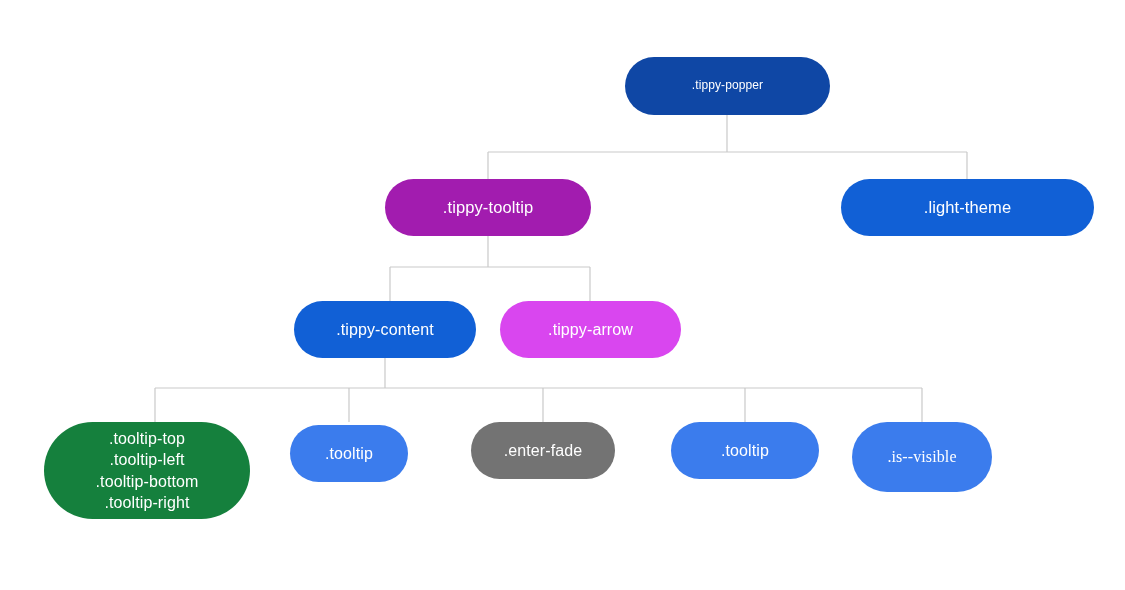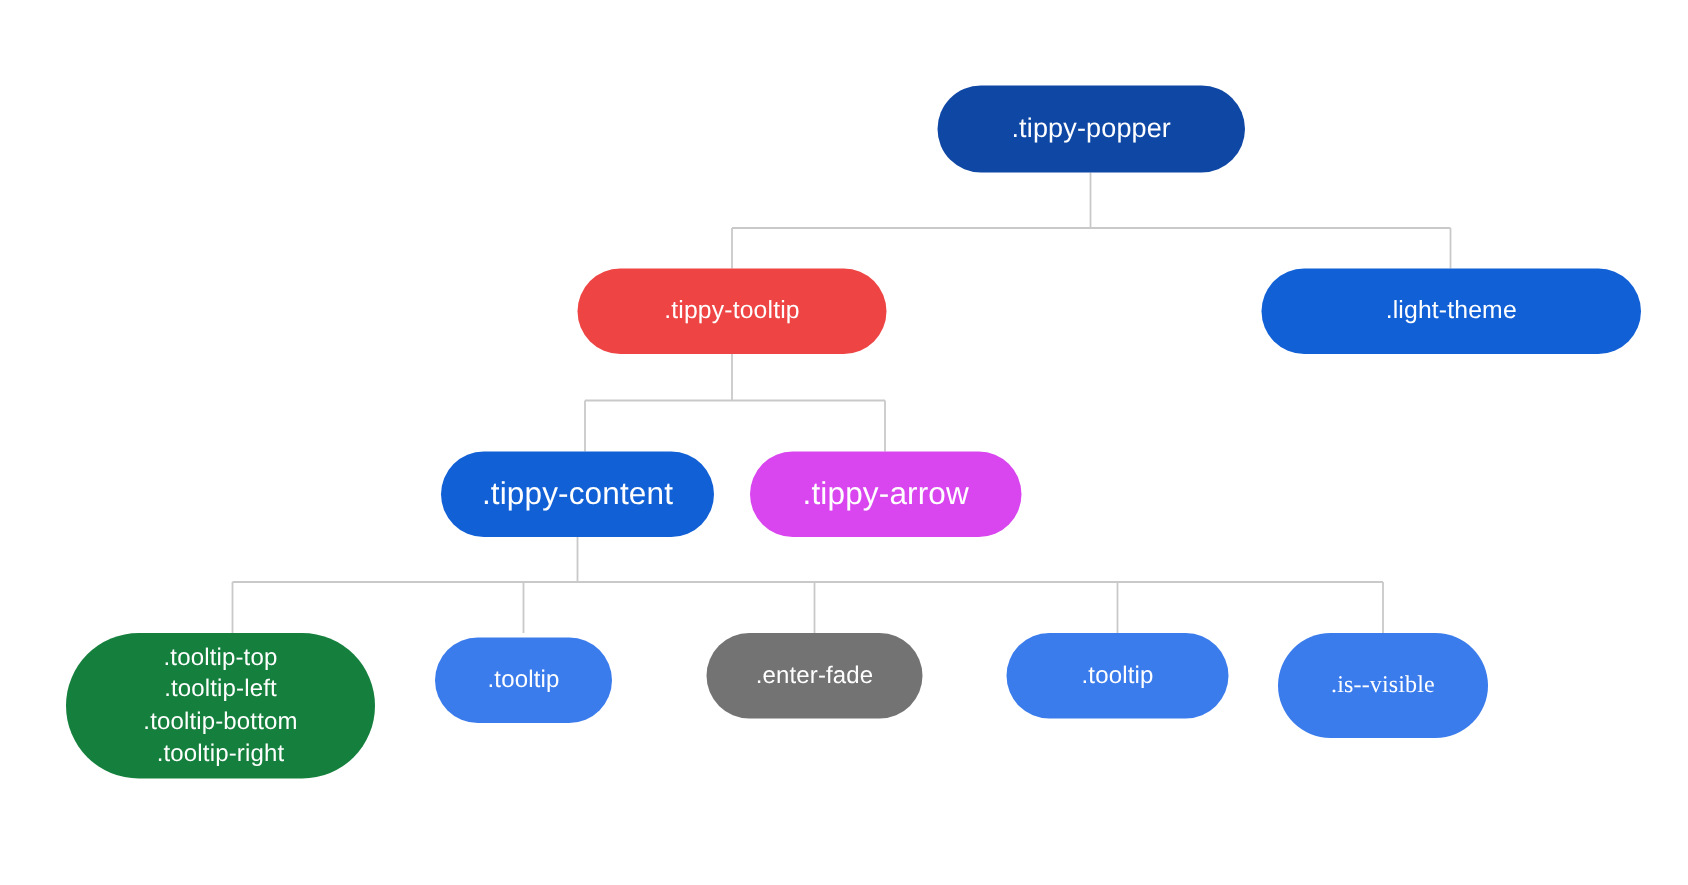--- a/index.html
+++ b/index.html
@@ -33,29 +33,29 @@
     justify-content: center;
     text-align: center;
     color: #ffffff;
     border-radius: 999px;
     line-height: 1.32;
     white-space: pre-line;
     letter-spacing: 0.1px;
   }
   .node-l1 {
     background: #0f47a5;
-    font-size: 18px;
+    font-size: 12px;
   }
   .node-l2 {
     background: #1160d6;
     font-size: 16.5px;
   }
   .node-l3 {
     background: #1160d6;
-    font-size: 21px;
+    font-size: 16px;
   }
   .node-l4 {
     background: #3b7ced;
     font-size: 16px;
   }
 </style>
 </head>
 <body>
 
 <div id="diagram-root">
@@ -75,21 +75,21 @@
         <line x1="155" y1="388" x2="155" y2="422"></line>
         <line x1="349" y1="388" x2="349" y2="422"></line>
         <line x1="543" y1="388" x2="543" y2="422"></line>
         <line x1="745" y1="388" x2="745" y2="422"></line>
         <line x1="922" y1="388" x2="922" y2="422"></line>
       </g>
   </svg>
 
   <div id="nodes-layer">
       <div class="node node-l1" style="left: 625px; top: 57px; width: 205px; height: 58px; background: rgb(15, 71, 165);">.tippy-popper</div>
-      <div class="node node-l2" style="left: 385px; top: 179px; width: 206px; height: 57px; background: #ef4444; text-align: center;">.tippy-tooltip</div>
+      <div class="node node-l2" style="left: 385px; top: 179px; width: 206px; height: 57px; background: #a21caf; text-align: center;">.tippy-tooltip</div>
       <div class="node node-l2" style="left: 841px; top: 179px; width: 253px; height: 57px; background: rgb(17, 96, 214);">.light-theme</div>
       <div class="node node-l3" style="left: 294px; top: 301px; width: 182px; height: 57px; background: rgb(17, 96, 214);">.tippy-content</div>
       <div class="node node-l3" style="left: 500px; top: 301px; width: 181px; height: 57px; background: #d946ef;">.tippy-arrow</div>
       <div class="node node-l4" style="left: 44px; top: 422px; width: 206px; height: 97px; background: #15803d;">.tooltip-top
 .tooltip-left
 .tooltip-bottom
 .tooltip-right</div>
       <div class="node node-l4" style="left: 290px; top: 425px; width: 118px; height: 57px; background: rgb(59, 124, 237);">.tooltip</div>
       <div class="node node-l4" style="left: 471px; top: 422px; width: 144px; height: 57px; background: #737373;">.enter-fade</div>
       <div class="node node-l4" style="left: 671px; top: 422px; width: 148px; height: 57px; background: rgb(59, 124, 237);">.tooltip</div>

